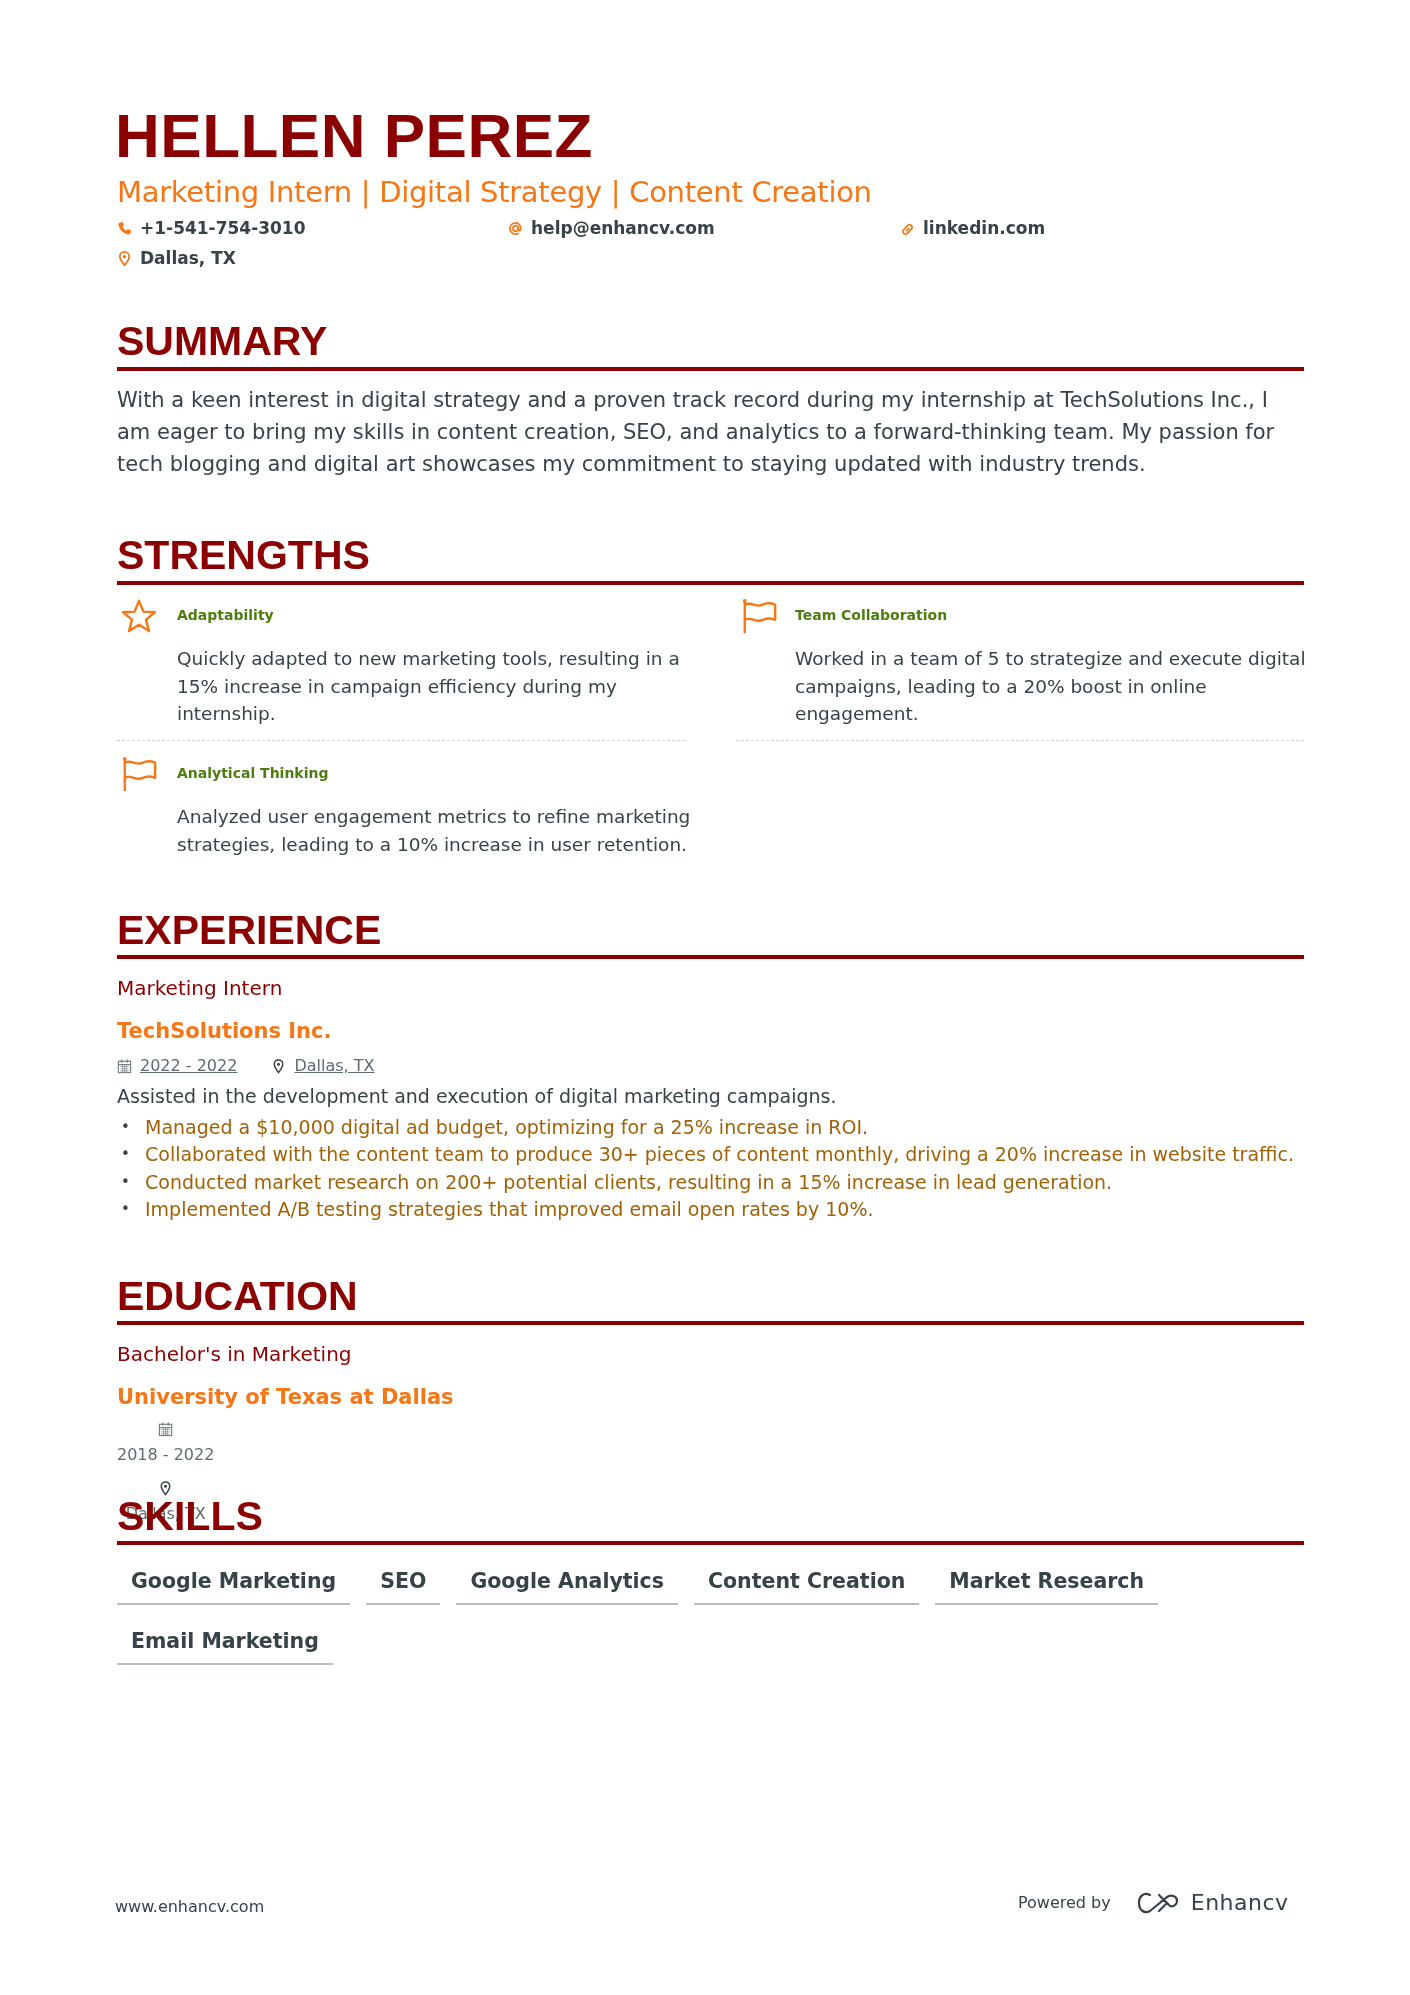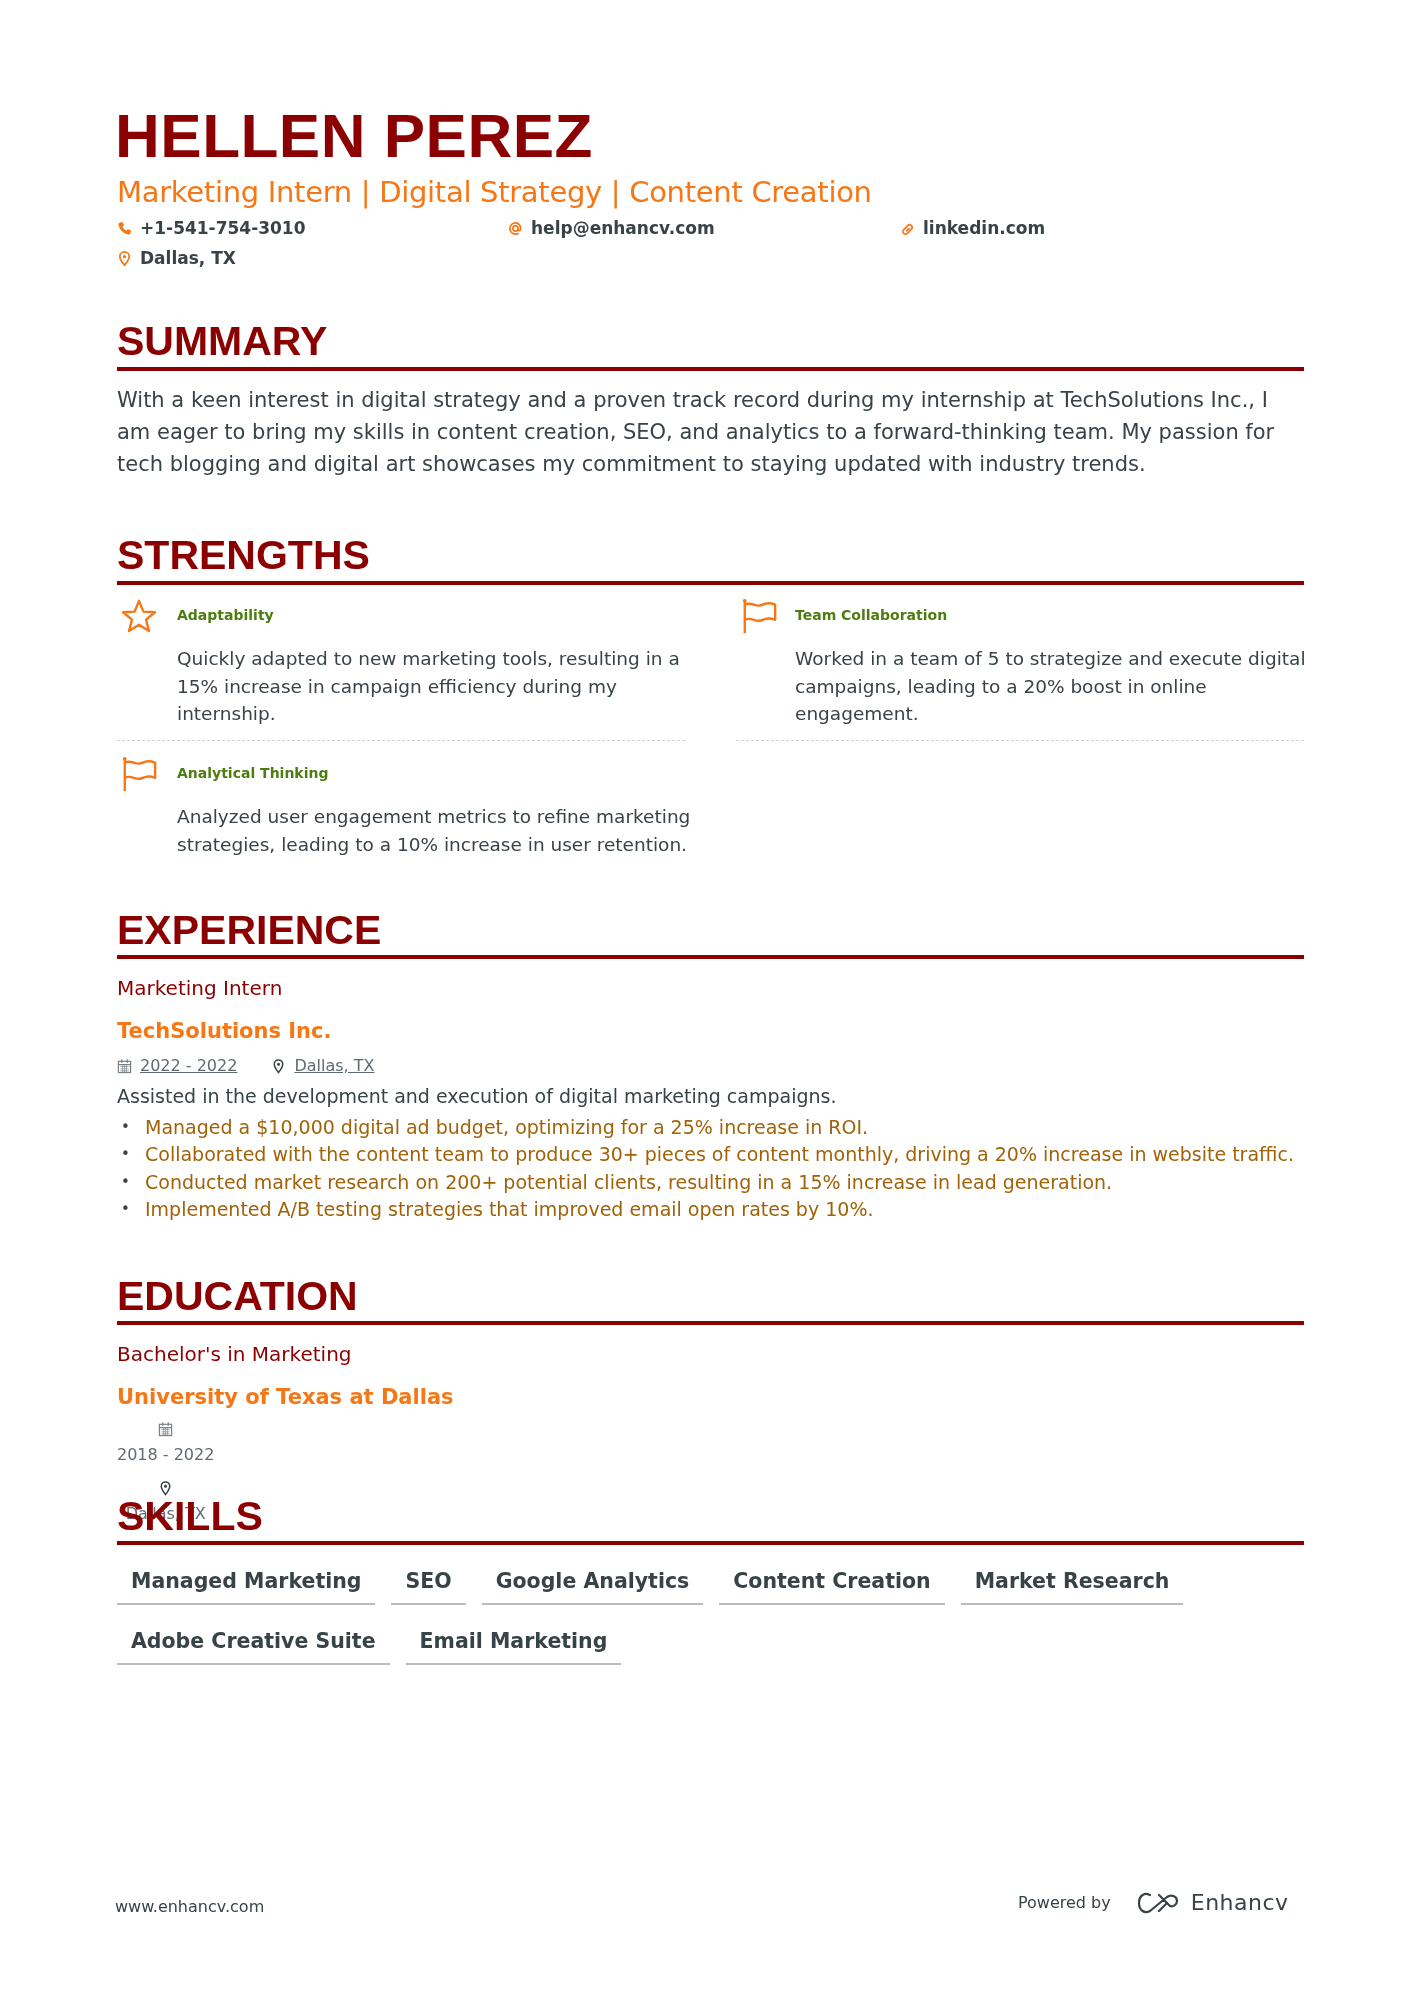--- a/index.html
+++ b/index.html
@@ -150,26 +150,25 @@
   <svg viewBox="0 0 16 16">
       <path d="M8 15 C8 15 3.5 9 3.5 6 C3.5 3.5 5.5 1.5 8 1.5 C10.5 1.5 12.5 3.5 12.5 6 C12.5 9 8 15 8 15 Z" fill="none" stroke="#384347" stroke-width="1.6"></path>
       <circle cx="8" cy="6" r="1.6" fill="#384347"></circle>
     </svg>
   <span>Dallas, TX</span>
 </div>
 
 <div class="abs section-title" style="top:1493px;">SKILLS</div>
 <div class="abs rule" style="top:1541px;"></div>
 <div class="abs skills">
-  <span class="skill">Managed Marketing</span>
+  <span class="skill">Google Marketing</span>
   <span class="skill">SEO</span>
   <span class="skill">Google Analytics</span>
   <span class="skill">Content Creation</span>
   <span class="skill">Market Research</span>
-  <span class="skill">Adobe Creative Suite</span>
   <span class="skill">Email Marketing</span>
 </div>
 
 <div class="abs footer-left">www.enhancv.com</div>
 <div class="abs footer-right">
   <span class="powered">Powered by</span>
   <span class="brand">
     <svg width="44" height="24" viewBox="0 0 44 24">
         <path d="M13 4 C7 1 2 5 2 12 C2 19 7 23 13 20 L30 6 C34 3 40 5 40 10 C40 14 36 16 33 15 L22 4" fill="none" stroke="#384347" stroke-width="2.2" stroke-linecap="round" stroke-linejoin="round"></path>
         <path d="M22 20 L30 12" fill="none" stroke="#384347" stroke-width="2.2" stroke-linecap="round"></path>

